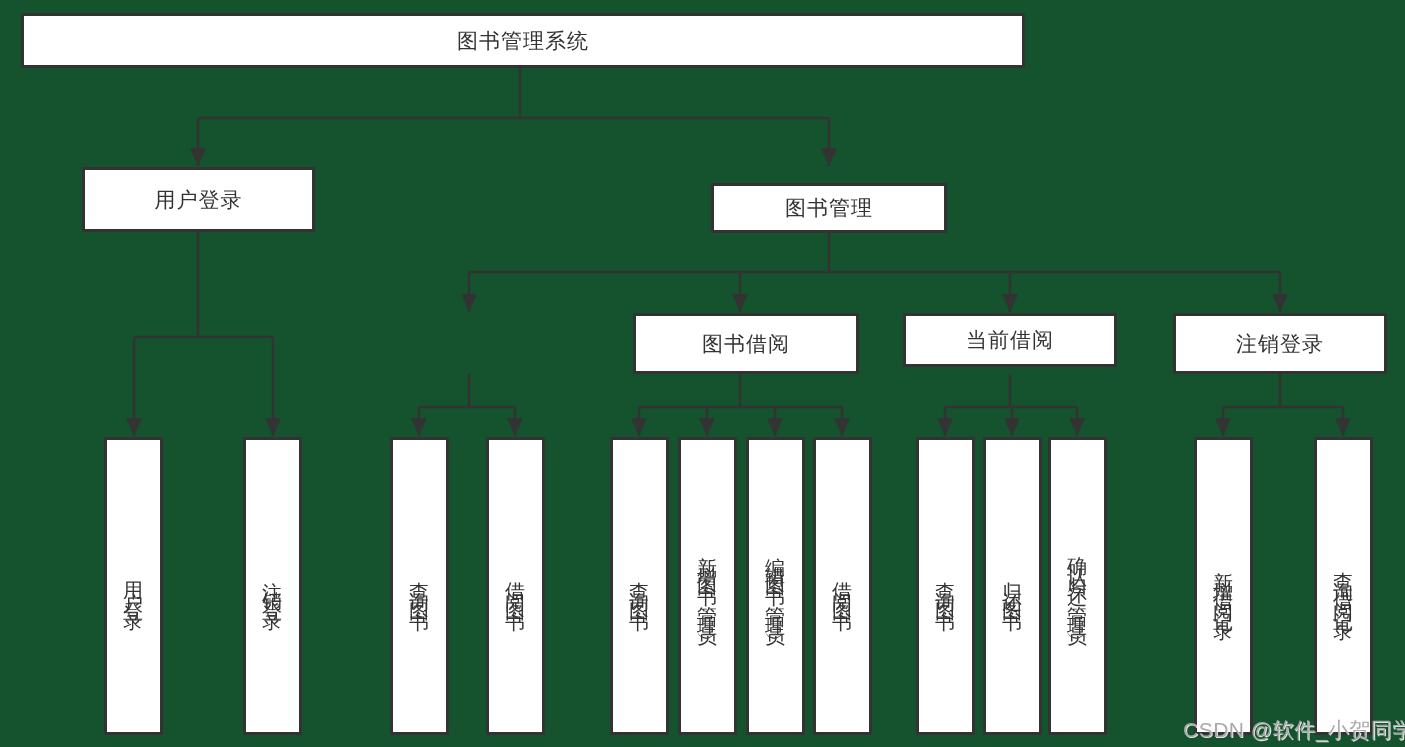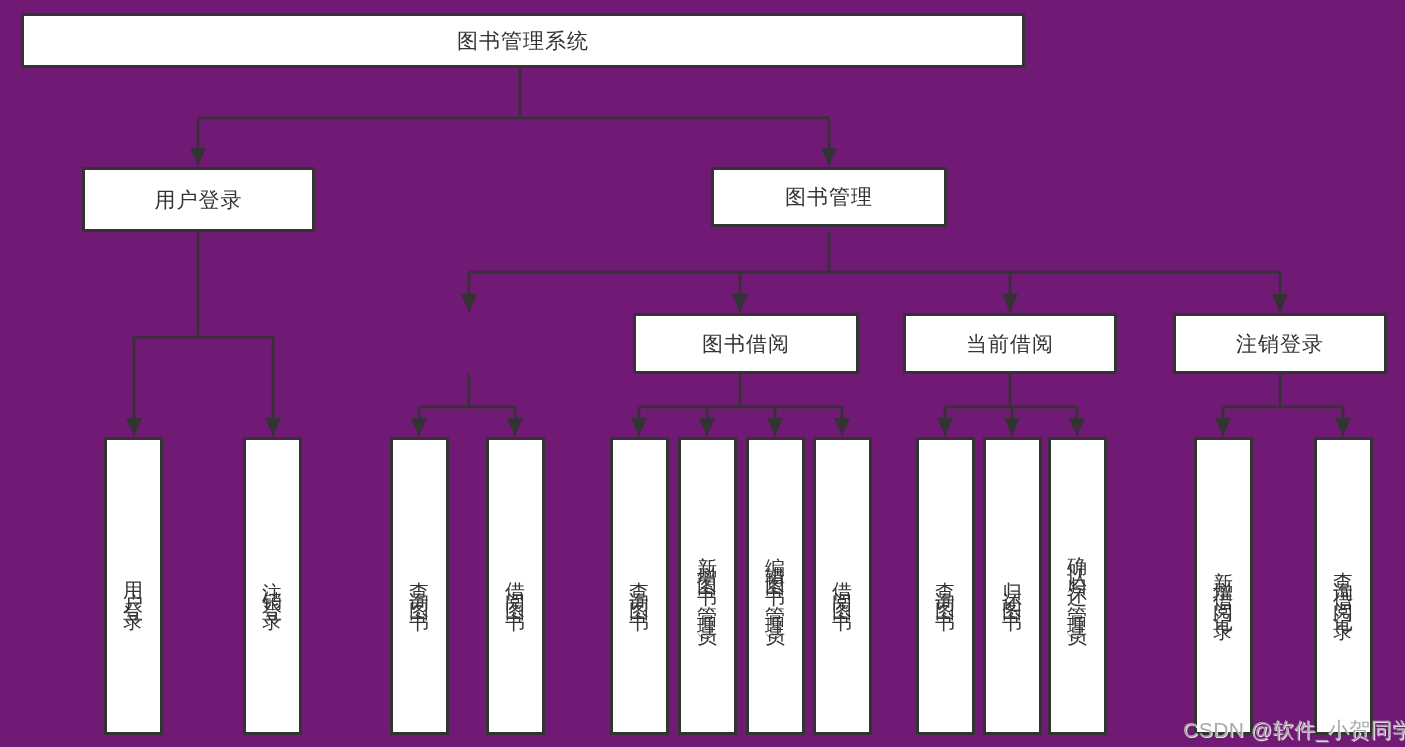--- a/index.html
+++ b/index.html
@@ -1,17 +1,17 @@
 <!DOCTYPE html>
 <html><head>
 <meta charset="utf-8">
 <style>
   html,body{margin:0;padding:0;background:#ffffff;}
   .stage{
-    position:relative;width:1405px;height:747px;background:#701a75;
+    position:relative;width:1405px;height:747px;background:#14532d;
     font-family:"Liberation Sans",sans-serif;color:#333333;overflow:hidden;
   }
   .wires{position:absolute;left:0;top:0;z-index:1;}
   .box{
     position:absolute;background:#ffffff;border:3px solid #333333;
     box-sizing:border-box;display:flex;align-items:center;justify-content:center;
     font-size:21px;z-index:2;letter-spacing:1px;
   }
   .vbox{
     writing-mode:vertical-rl;text-orientation:mixed;
@@ -88,24 +88,24 @@
         <path d="M1223 407 H1343"></path>
         <path d="M1223 407 V436" marker-end="url(#arw)"></path>
         <path d="M1343 407 V436" marker-end="url(#arw)"></path>
       </g>
     </g>
   </svg>
 
   <div class="box" style="left:21px;top:13px;width:1004px;height:55px">图书管理系统</div>
 
   <div class="box" style="left:82px;top:167px;width:233px;height:65px">用户登录</div>
-  <div class="box" style="left:711px;top:167px;width:236px;height:60px">图书管理</div>
+  <div class="box" style="left:711px;top:183px;width:236px;height:50px">图书管理</div>
 
   <div class="box" style="left:633px;top:313px;width:226px;height:61px">图书借阅</div>
-  <div class="box" style="left:903px;top:313px;width:214px;height:61px">当前借阅</div>
+  <div class="box" style="left:903px;top:313px;width:214px;height:54px">当前借阅</div>
   <div class="box" style="left:1173px;top:313px;width:214px;height:61px">注销登录</div>
 
   <div class="box vbox" style="left:104px;top:437px;width:59px;height:298px">用户登录</div>
   <div class="box vbox" style="left:243px;top:437px;width:59px;height:298px">注销登录</div>
 
   <div class="box vbox" style="left:390px;top:437px;width:59px;height:298px">查询图书</div>
   <div class="box vbox" style="left:486px;top:437px;width:59px;height:298px">借阅图书</div>
 
   <div class="box vbox" style="left:610px;top:437px;width:59px;height:298px">查询图书</div>
   <div class="box vbox" style="left:678px;top:437px;width:59px;height:298px">新增图书（管理员）</div>

